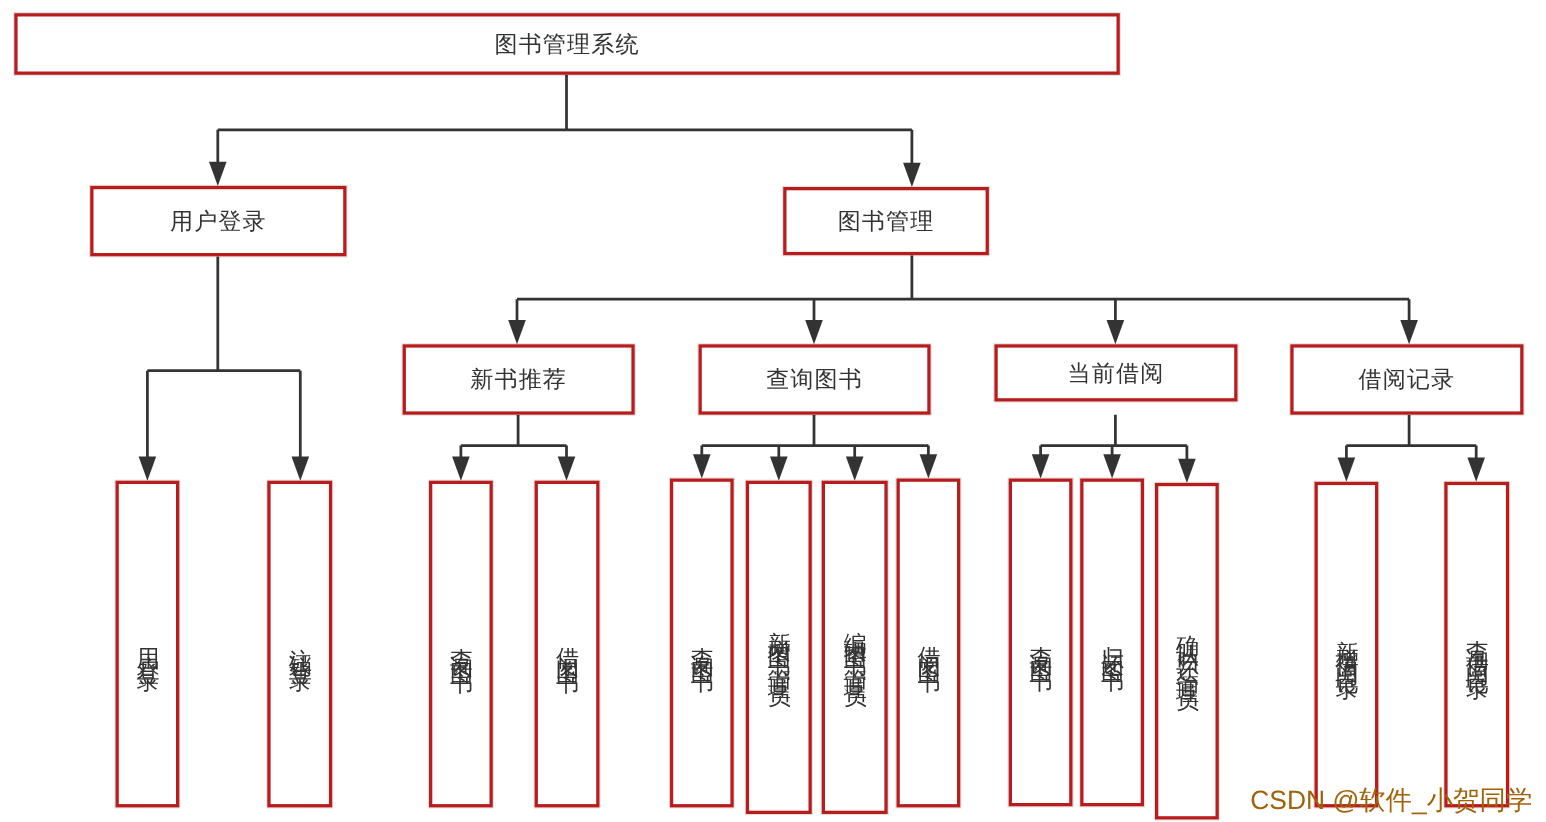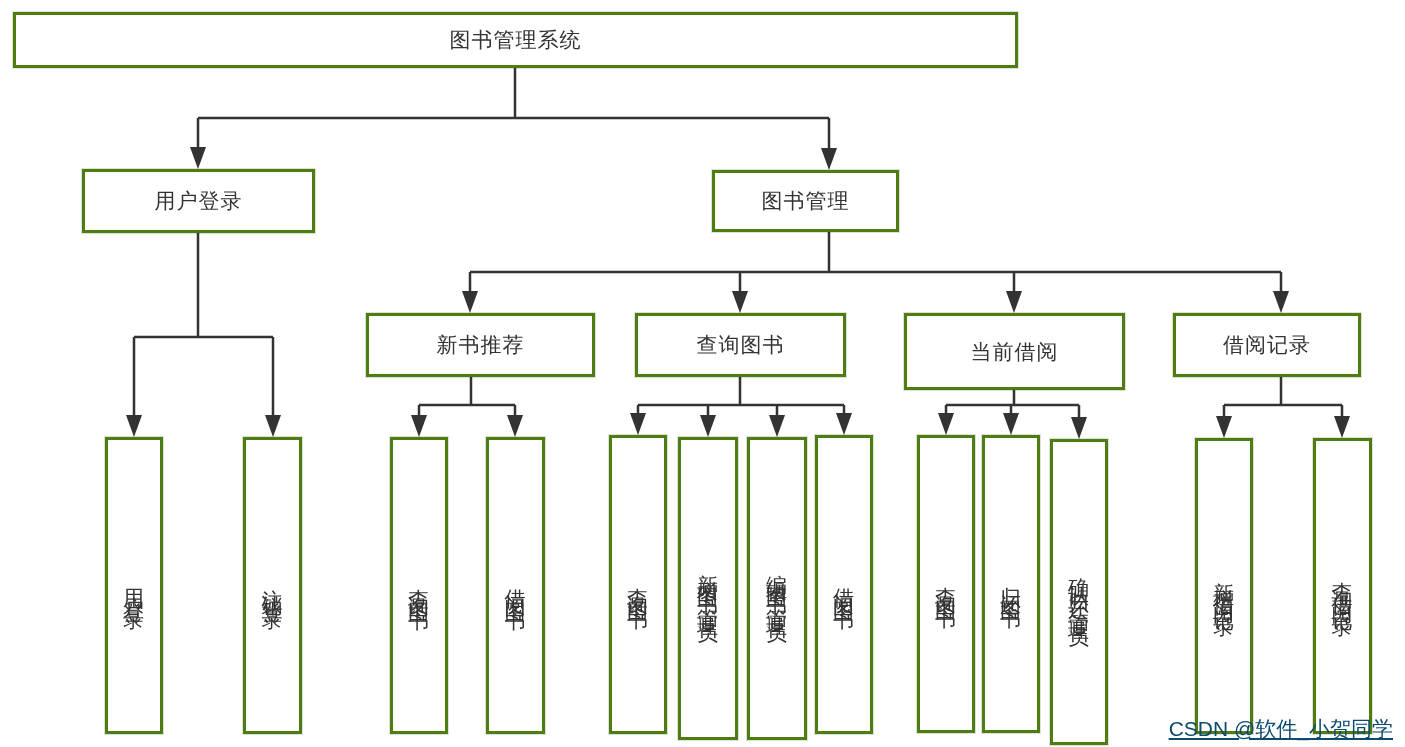--- a/index.html
+++ b/index.html
@@ -17,21 +17,21 @@
   #connector-layer {
     position: absolute;
     left: 0;
     top: 0;
     z-index: 0;
   }
   .node {
     position: absolute;
     box-sizing: border-box;
     background: #ffffff;
-    border: 3px solid #4d7c0f;
+    border: 3px solid #b91c1c;
     box-shadow: 0 0 0 1px rgba(0,0,0,0.12);
     color: #333333;
     display: flex;
     align-items: center;
     justify-content: center;
     z-index: 1;
     text-align: center;
   }
   .h-node {
     font-size: 21px;
@@ -42,25 +42,24 @@
     writing-mode: vertical-rl;
     text-orientation: mixed;
     font-size: 21px;
     letter-spacing: 7px;
     line-height: 1;
   }
   .watermark {
     position: absolute;
     right: 12px;
     bottom: 4px;
-    font-size: 21px;
-    color: #0c4a6e;
+    font-size: 24px;
+    color: #a16207;
     z-index: 2;
     white-space: nowrap;
-    text-decoration: underline;
   }
 </style>
 </head>
 <body>
 
 <svg id="connector-layer" width="1405" height="747" viewBox="0 0 1405 747" xmlns="http://www.w3.org/2000/svg">
   <path fill="none" stroke="#333333" stroke-width="2.5" d="
     M515 68 V118 M198 118 H829 M198 118 V150 M829 118 V151
     M198 233 V337 M134 337 H273 M134 337 V418 M273 337 V418
     M829 232 V272 M470 272 H1281 M470 272 V294 M740 272 V294 M1014 272 V294 M1281 272 V294
@@ -89,24 +88,24 @@
     <polygon points="1216,416 1232,416 1224,438"></polygon>
     <polygon points="1334,416 1350,416 1342,438"></polygon>
   </g>
 </svg>
 
 <div class="node h-node" style="left:13px;top:12px;width:1005px;height:56px">图书管理系统</div>
 
 <div class="node h-node" style="left:82px;top:169px;width:233px;height:64px">用户登录</div>
 <div class="node h-node" style="left:712px;top:170px;width:187px;height:62px">图书管理</div>
 
-<div class="node h-node" style="left:366px;top:313px;width:229px;height:64px">新书推荐</div>
+<div class="node h-node" style="left:366px;top:313px;width:211px;height:64px">新书推荐</div>
 <div class="node h-node" style="left:635px;top:313px;width:211px;height:64px">查询图书</div>
-<div class="node h-node" style="left:904px;top:313px;width:221px;height:77px">当前借阅</div>
-<div class="node h-node" style="left:1173px;top:313px;width:188px;height:64px">借阅记录</div>
+<div class="node h-node" style="left:904px;top:313px;width:221px;height:52px">当前借阅</div>
+<div class="node h-node" style="left:1173px;top:313px;width:212px;height:64px">借阅记录</div>
 
 <div class="node v-node" style="left:105px;top:437px;width:58px;height:297px">用户登录</div>
 <div class="node v-node" style="left:243px;top:437px;width:59px;height:297px">注销登录</div>
 
 <div class="node v-node" style="left:390px;top:437px;width:58px;height:297px">查询图书</div>
 <div class="node v-node" style="left:486px;top:437px;width:59px;height:297px">借阅图书</div>
 
 <div class="node v-node" style="left:609px;top:435px;width:58px;height:299px">查询图书</div>
 <div class="node v-node" style="left:678px;top:437px;width:60px;height:303px">新增图书（管理员）</div>
 <div class="node v-node" style="left:747px;top:437px;width:60px;height:303px">编辑图书（管理员）</div>

